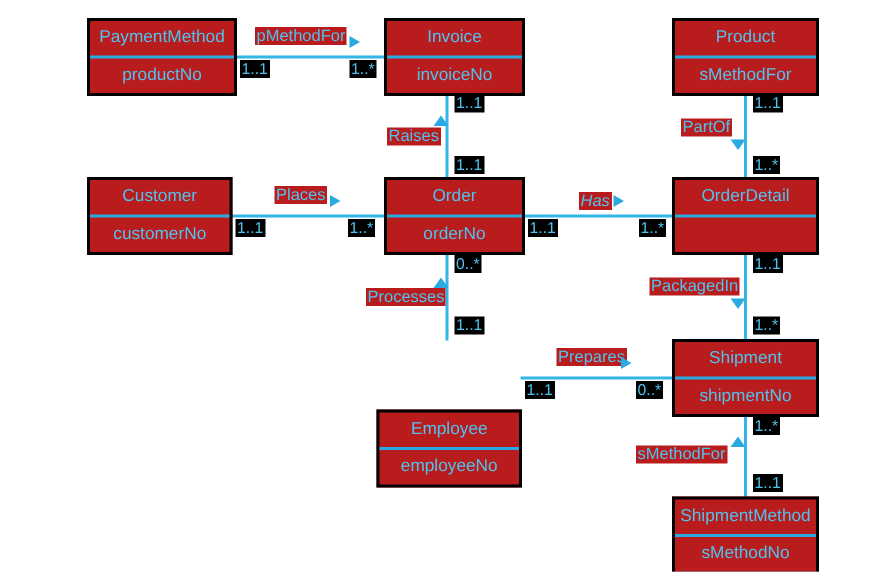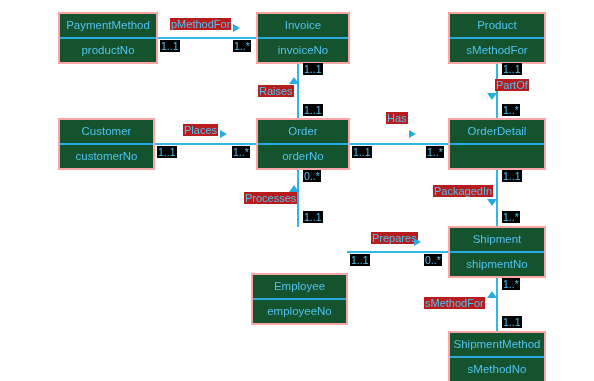--- a/index.html
+++ b/index.html
@@ -10,22 +10,22 @@
     font-family:"Liberation Sans", sans-serif;
     overflow:hidden;
     position:relative;
   }
   #canvas{position:absolute;left:0;top:0;width:594px;height:381px;}
 
   
   .entity{
     position:absolute;
     box-sizing:border-box;
-    border:2px solid #fca5a5;
-    background:#14532d;
+    border:2px solid #000000;
+    background:#b91c1c;
     z-index:5;
   }
   .entity .ename,
   .entity .eattr{
     box-sizing:border-box;
     height:25px;
     line-height:23px;
     text-align:center;
     font-size:11.5px;
     color:#4FC3F0;
@@ -155,31 +155,31 @@
   <div class="rlabel" style="left:170px;top:18px;">pMethodFor</div>
   <div class="arrow arrow-right" style="left:233px;top:24px;"></div>
   <div class="mult" style="left:160px;top:40px;">1..1</div>
   <div class="mult" style="left:233px;top:40px;">1..*</div>
 
   <div class="rlabel" style="left:258px;top:85px;">Raises</div>
   <div class="arrow arrow-up" style="left:289px;top:77px;"></div>
   <div class="mult" style="left:303px;top:63px;">1..1</div>
   <div class="mult" style="left:303px;top:104px;">1..1</div>
 
-  <div class="rlabel" style="left:454px;top:79px;margin-left:41px;">PartOf</div>
+  <div class="rlabel" style="left:454px;top:79px;">PartOf</div>
   <div class="arrow arrow-down" style="left:487px;top:93px;"></div>
   <div class="mult" style="left:502px;top:63px;">1..1</div>
   <div class="mult" style="left:502px;top:104px;">1..*</div>
 
   <div class="rlabel" style="left:183px;top:124px;">Places</div>
   <div class="arrow arrow-right" style="left:220px;top:130px;"></div>
   <div class="mult" style="left:157px;top:146px;">1..1</div>
   <div class="mult" style="left:232px;top:146px;">1..*</div>
 
-  <div class="rlabel" style="left:386px;top:112px;">Has</div>
+  <div class="rlabel" style="left:386px;top:128px;font-style:italic;">Has</div>
   <div class="arrow arrow-right" style="left:409px;top:130px;"></div>
   <div class="mult" style="left:352px;top:146px;">1..1</div>
   <div class="mult" style="left:426px;top:146px;">1..*</div>
 
   <div class="rlabel" style="left:244px;top:192px;">Processes</div>
   <div class="arrow arrow-up" style="left:289px;top:185px;"></div>
   <div class="mult" style="left:303px;top:170px;">0..*</div>
   <div class="mult" style="left:303px;top:211px;">1..1</div>
 
   <div class="rlabel" style="left:433px;top:185px;">PackagedIn</div>

